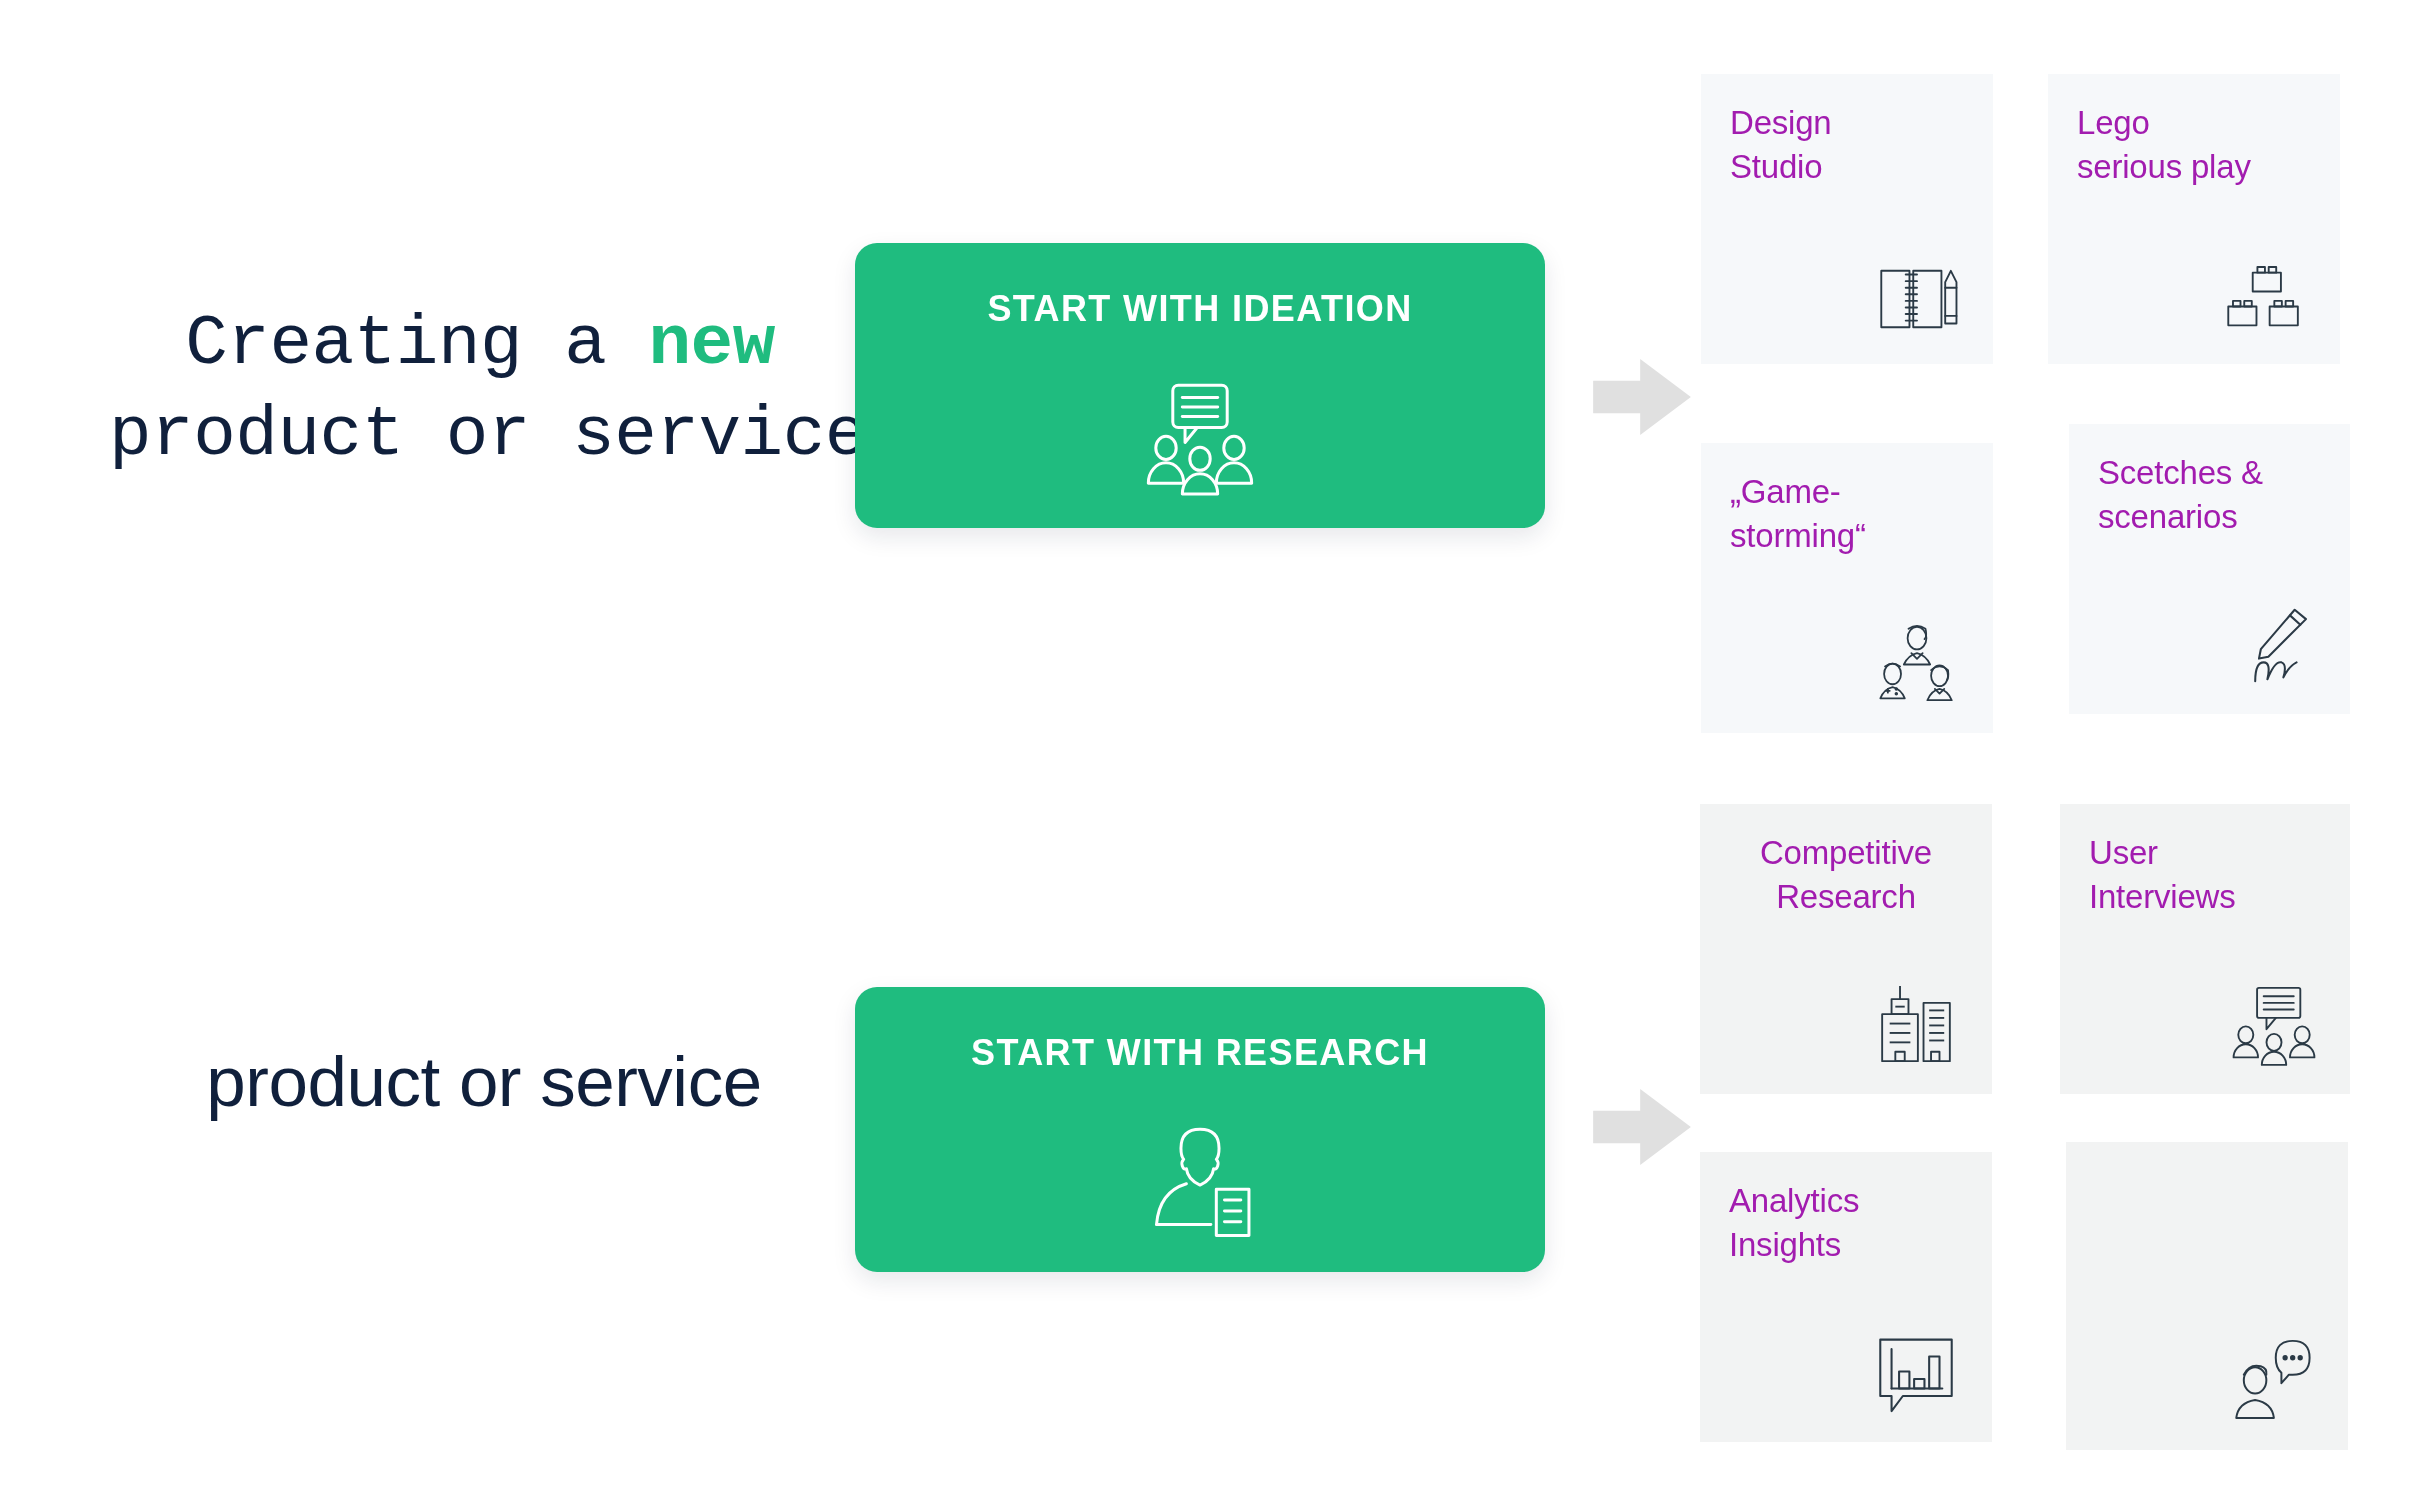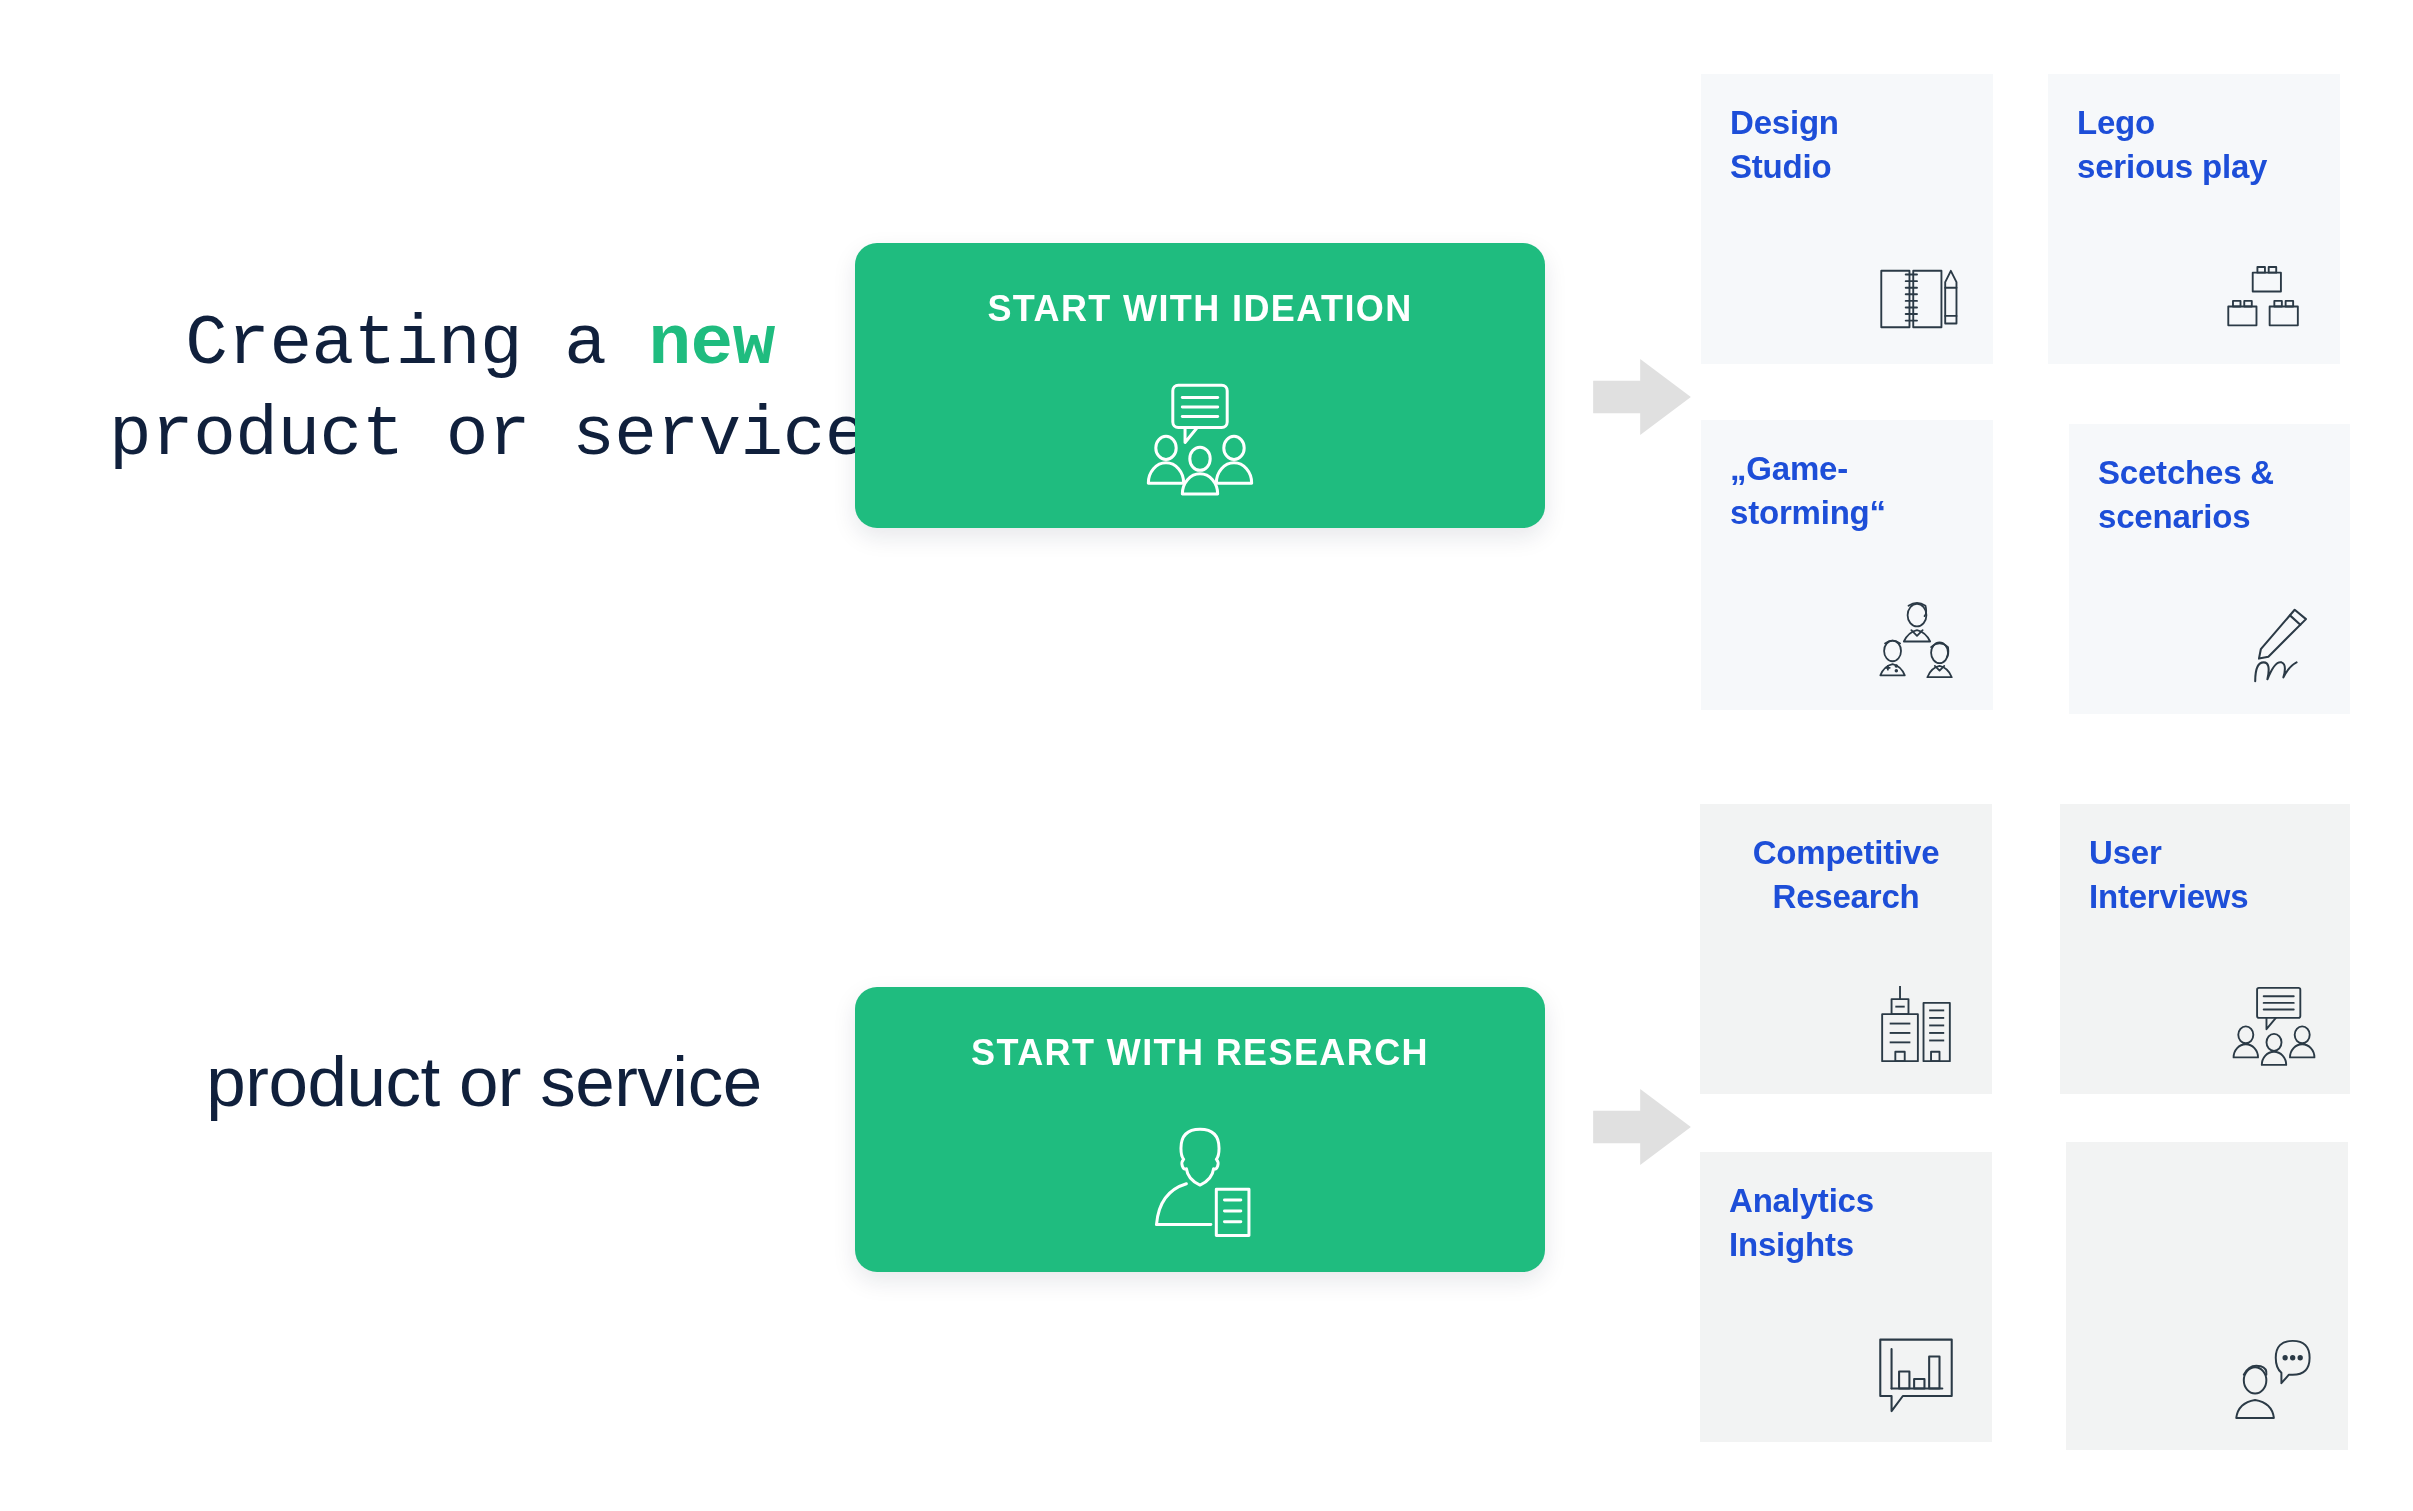--- a/index.html
+++ b/index.html
@@ -85,44 +85,44 @@
   
   .method-card {
     position: absolute;
     box-sizing: border-box;
     padding: 27px 29px;
     display: flex;
     flex-direction: column;
   }
   .method-card .card-label {
     font-family: "Liberation Sans", sans-serif;
-    font-weight: 700;
+    font-weight: 400;
     font-size: 33px;
     line-height: 1.32;
-    color: #1d4ed8;
+    color: #a21caf;
     letter-spacing: -0.2px;
     white-space: pre-line;
   }
   .method-card .card-icon {
     margin-top: auto;
     align-self: flex-end;
     width: 94px;
     height: 94px;
     display: flex;
     align-items: flex-end;
     justify-content: center;
   }
 
   .tone-ideation { background: #f6f8fa; }
   .tone-research { background: #f2f3f3; }
 
   
   #card-design-studio  { left: 1701px; top: 74px;   width: 292px; height: 290px; }
   #card-lego           { left: 2048px; top: 74px;   width: 292px; height: 290px; gap: 8px; }
-  #card-gamestorming   { left: 1701px; top: 420px;  width: 292px; height: 290px; }
+  #card-gamestorming   { left: 1701px; top: 443px;  width: 292px; height: 290px; }
   #card-sketches       { left: 2069px; top: 424px;  width: 281px; height: 290px; }
 
   
   #card-competitive    { left: 1700px; top: 804px;  width: 292px; height: 290px; text-align: center; }
   #card-interviews     { left: 2060px; top: 804px;  width: 290px; height: 290px; }
   #card-analytics      { left: 1700px; top: 1152px; width: 292px; height: 290px; }
   #card-support        { left: 2066px; top: 1142px; width: 282px; height: 308px; }
 
   svg { display: block; }
 </style>

